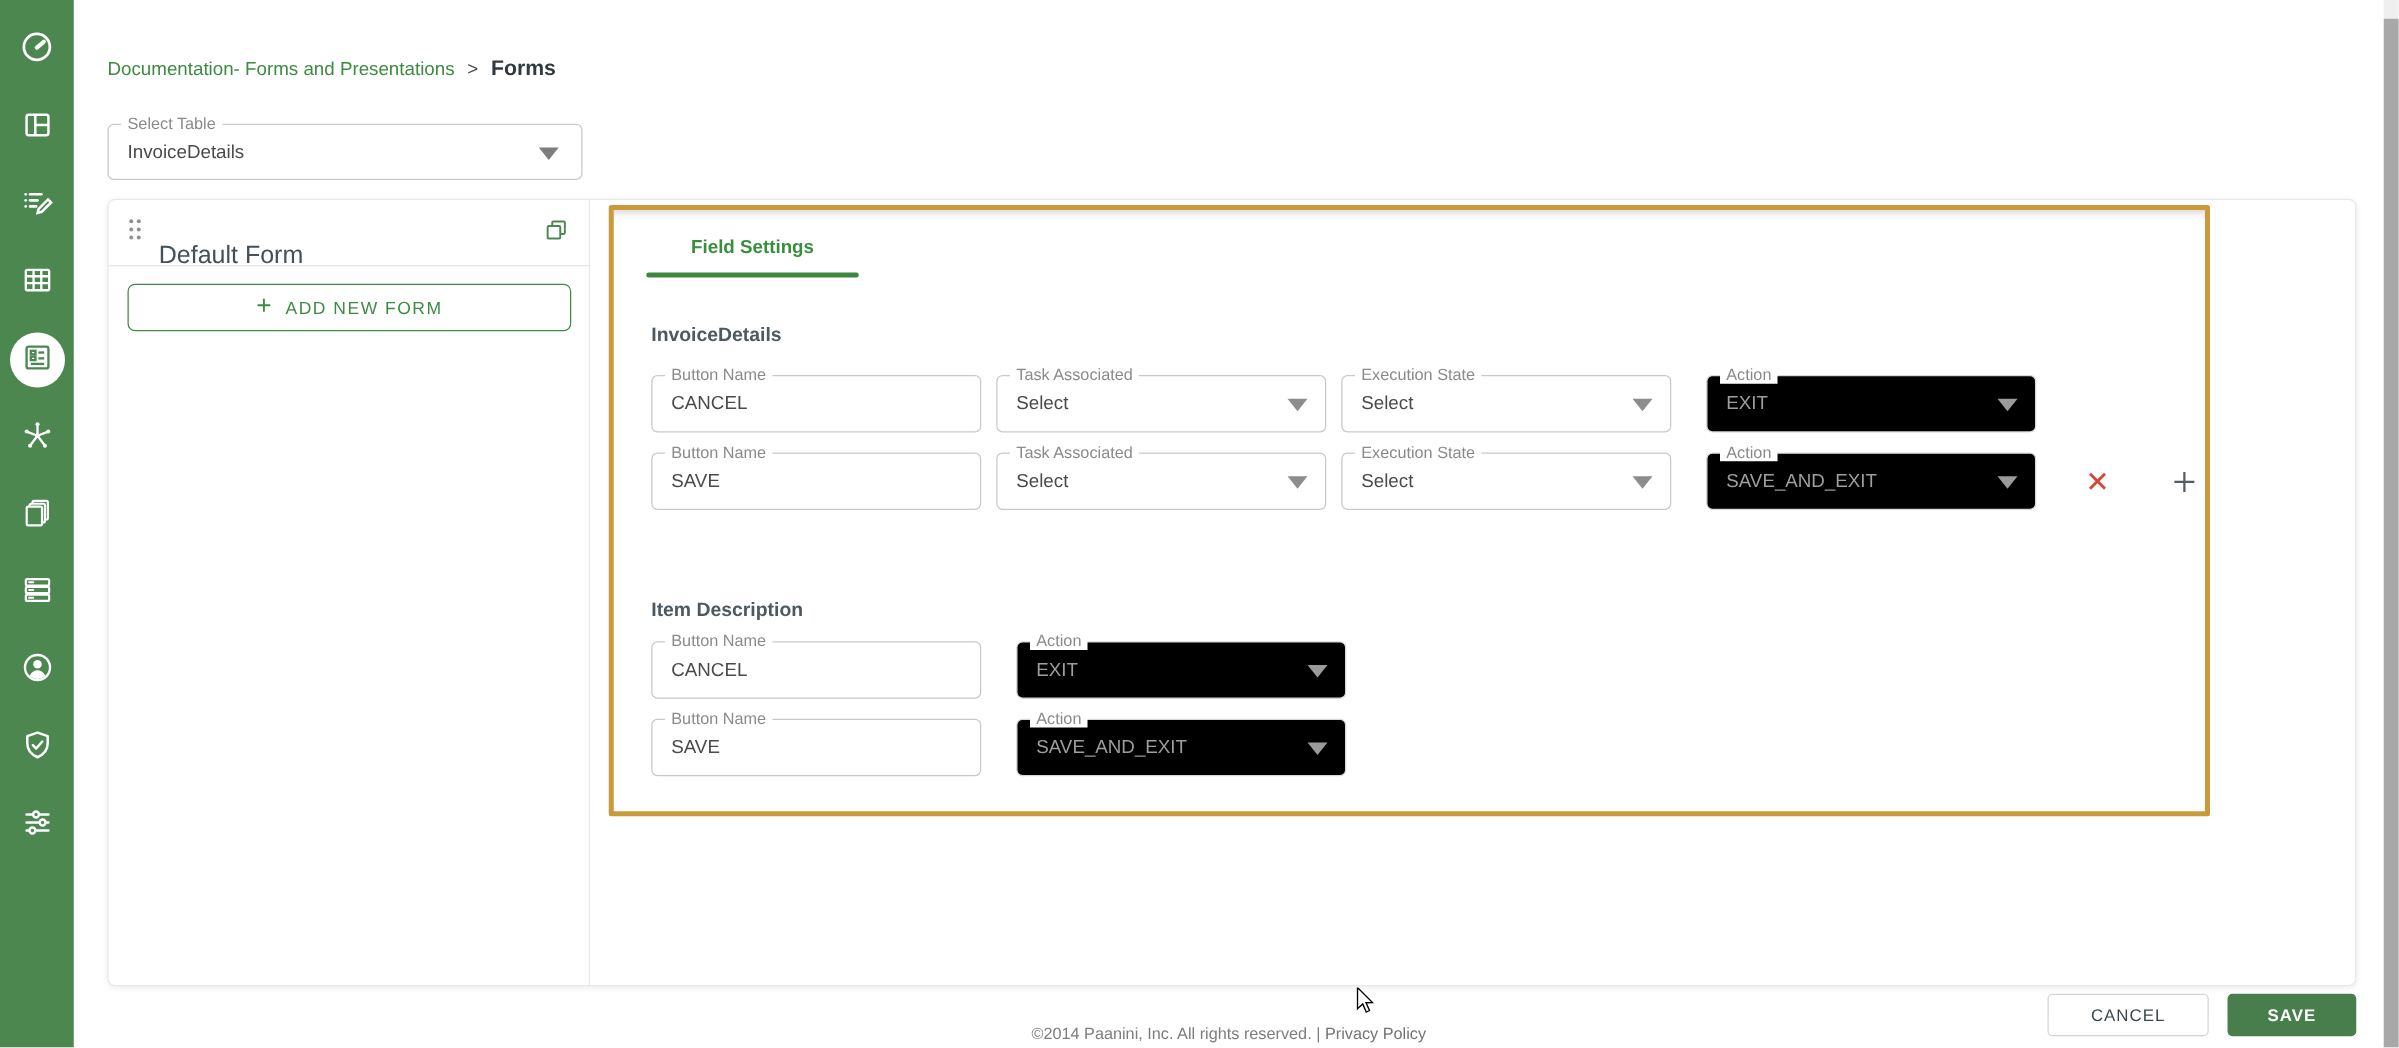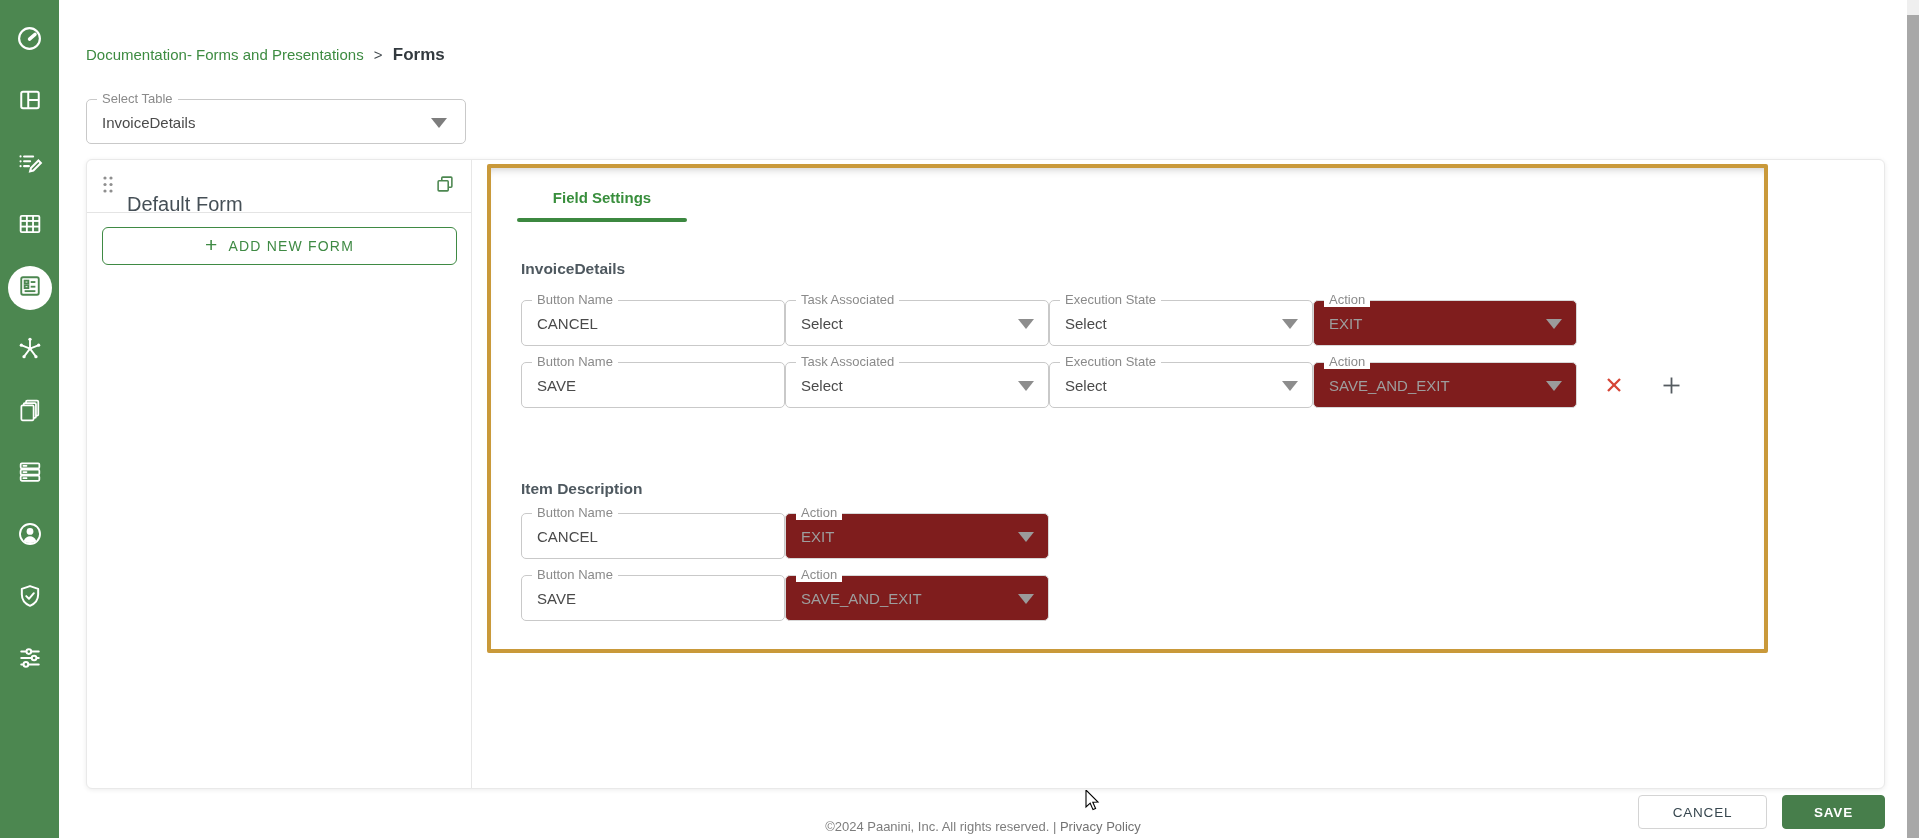--- a/index.html
+++ b/index.html
@@ -24,21 +24,21 @@
 
   
   .field { position:relative; width:264px; height:46px; background:#fff;
     border:1px solid #c9c9c9; border-radius:5px; flex:0 0 auto; }
   .field .fl { position:absolute; top:-9px; left:10px; padding:0 5px; background:#fff;
     font-size:13px; color:#8a8a8a; white-space:nowrap; }
   .field .fv { position:absolute; left:15px; top:50%; transform:translateY(-50%);
     font-size:15px; color:#4a4a4a; white-space:nowrap; }
   .field .arrow { position:absolute; right:14px; top:50%; margin-top:-4px; width:0; height:0;
     border-left:8px solid transparent; border-right:8px solid transparent; border-top:10px solid #8d8d8d; }
-  .field.disabled { background:#7f1d1d; border-color:#d8d8d8; }
+  .field.disabled { background:#000000; border-color:#d8d8d8;margin-left:16px; }
   .field.disabled .fv { color:#9e9e9e; }
   .field.disabled .arrow { border-top-color:#9b9b9b; }
 
   .select-table { position:absolute; left:86px; top:99px; width:380px; height:45px; cursor:pointer; }
   .select-table .arrow { right:18px; border-top-color:#7d7d7d; }
 
   
   .card { position:absolute; left:86px; top:159px; width:1799px; height:630px;
     background:#fff; border:1px solid #e9e9e9; border-radius:6px;
     box-shadow:0 1px 5px rgba(0,0,0,.08); }
@@ -60,21 +60,21 @@
   .tabs { position:absolute; left:26px; top:10px; display:flex; }
   .tab { position:relative; width:170px; height:38px; display:flex; align-items:center;
     justify-content:center; font-size:15px; color:#5d6a71; cursor:pointer; }
   .tab.active { color:#388e3c; font-weight:bold; }
   .tab.active::after { content:""; position:absolute; left:0; right:0; bottom:-6px;
     height:4px; background:#3c8840; border-radius:2px; }
 
   .sec-title { position:absolute; left:30px; font-size:15.5px; font-weight:bold; color:#4e585f; }
   .t1 { top:92px; }
   .t2 { top:312px; }
-  .frow { position:absolute; left:30px; display:flex; gap:0; align-items:center; }
+  .frow { position:absolute; left:30px; display:flex; gap:12px; align-items:center; }
   .r1 { top:132px; } .r2 { top:194px; } .r3 { top:345px; } .r4 { top:407px; }
   .row-del { margin-left:28px; width:18px; height:18px; display:flex; align-items:center;
     justify-content:center; cursor:pointer; }
   .row-add { margin-left:38px; width:20px; height:20px; display:flex; align-items:center;
     justify-content:center; cursor:pointer; }
 
   
   .btn { position:absolute; height:34px; border-radius:4px; font-size:13.5px;
     letter-spacing:.8px; cursor:pointer; font-family:inherit; }
   .btn-cancel { left:1638px; top:795px; width:129px; background:#fff;
@@ -329,21 +329,21 @@
         </div>
       </div>
 
     </div>
   </section>
 
   <button class="btn btn-cancel">CANCEL</button>
   <button class="btn btn-save">SAVE</button>
 
   <div class="copyright">
-    <span>©2024 Paanini, Inc. All rights reserved. |</span>
+    <span>©2014 Paanini, Inc. All rights reserved. |</span>
     <a>Privacy Policy</a>
   </div>
 
   <span class="cursor"><svg width="16" height="22" viewBox="0 0 16 22">
         <polygon points="1,0 1,17 5.2,13.2 8,19.6 10.6,18.4 7.8,12.2 13,12" fill="#ffffff" stroke="#000000" stroke-width="1.1"></polygon>
       </svg></span>
 
   <div class="scrollbar">
     <div class="thumb"></div>
   </div>

